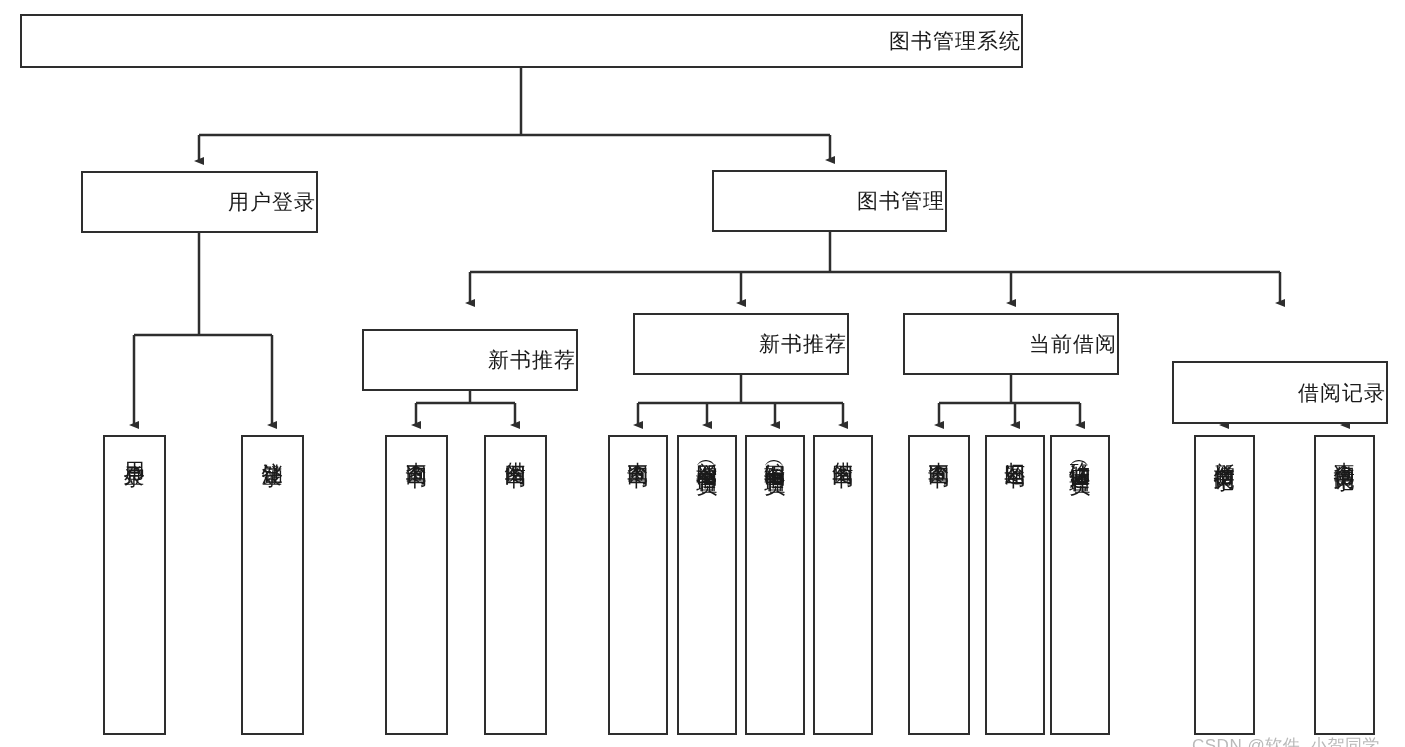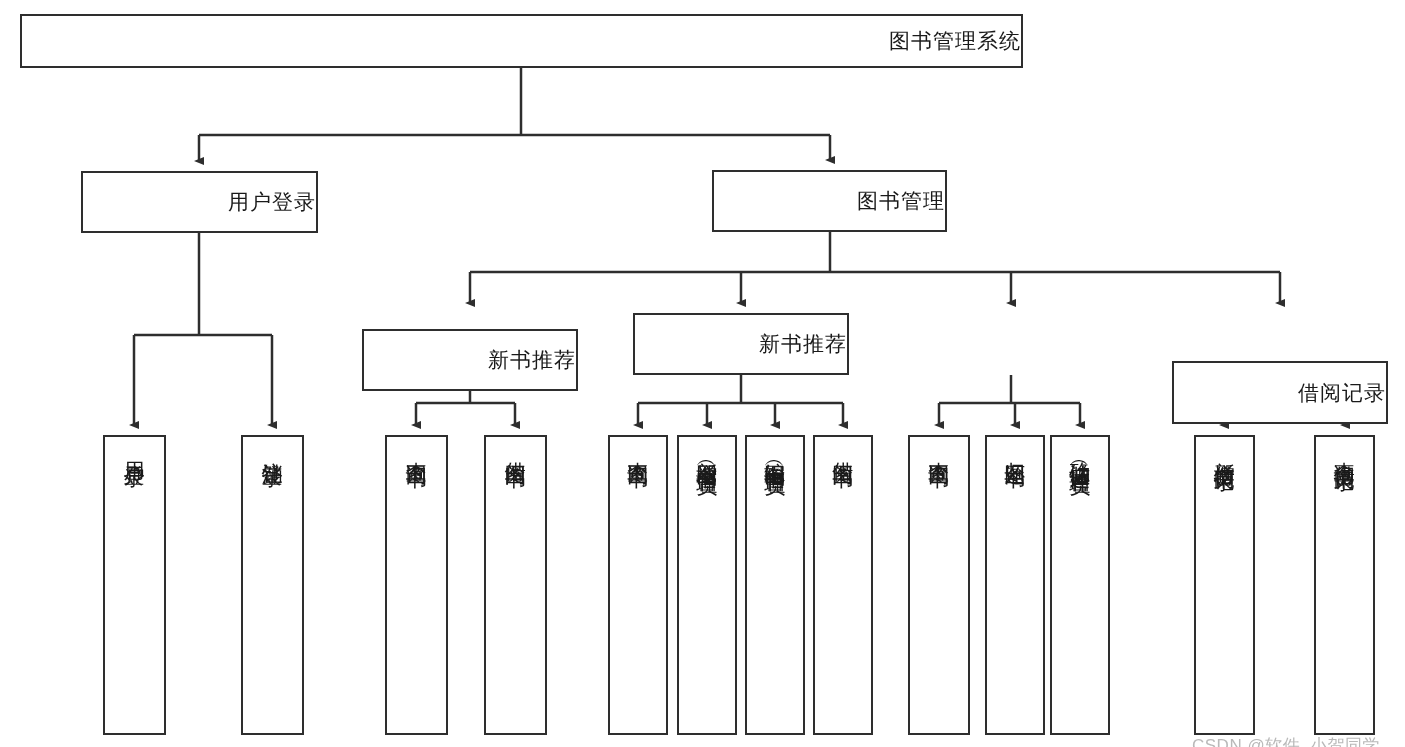--- a/index.html
+++ b/index.html
@@ -124,20 +124,23 @@
   <div class="node horiz" style="left:712px;top:170px;width:235px;height:62px;padding-left:39px;">
     <span>图书管理</span>
   </div>
 
   <div class="node horiz" style="left:362px;top:313px;width:216px;height:62px;margin-top:16px;">
     <span>新书推荐</span>
   </div>
   <div class="node horiz" style="left:633px;top:313px;width:216px;height:62px;">
     <span>新书推荐</span>
   </div>
+  <div class="node horiz" style="left:903px;top:313px;width:216px;height:62px;">
+    <span>当前借阅</span>
+  </div>
   <div class="node horiz" style="left:1172px;top:313px;width:216px;height:63px;margin-top:48px;">
     <span>借阅记录</span>
   </div>
 
   <div class="node vert" style="left:103px;top:435px;width:63px;height:300px;">
     <span class="vtext">用户登录</span>
   </div>
   <div class="node vert" style="left:241px;top:435px;width:63px;height:300px;">
     <span class="vtext">注销登录</span>
   </div>

